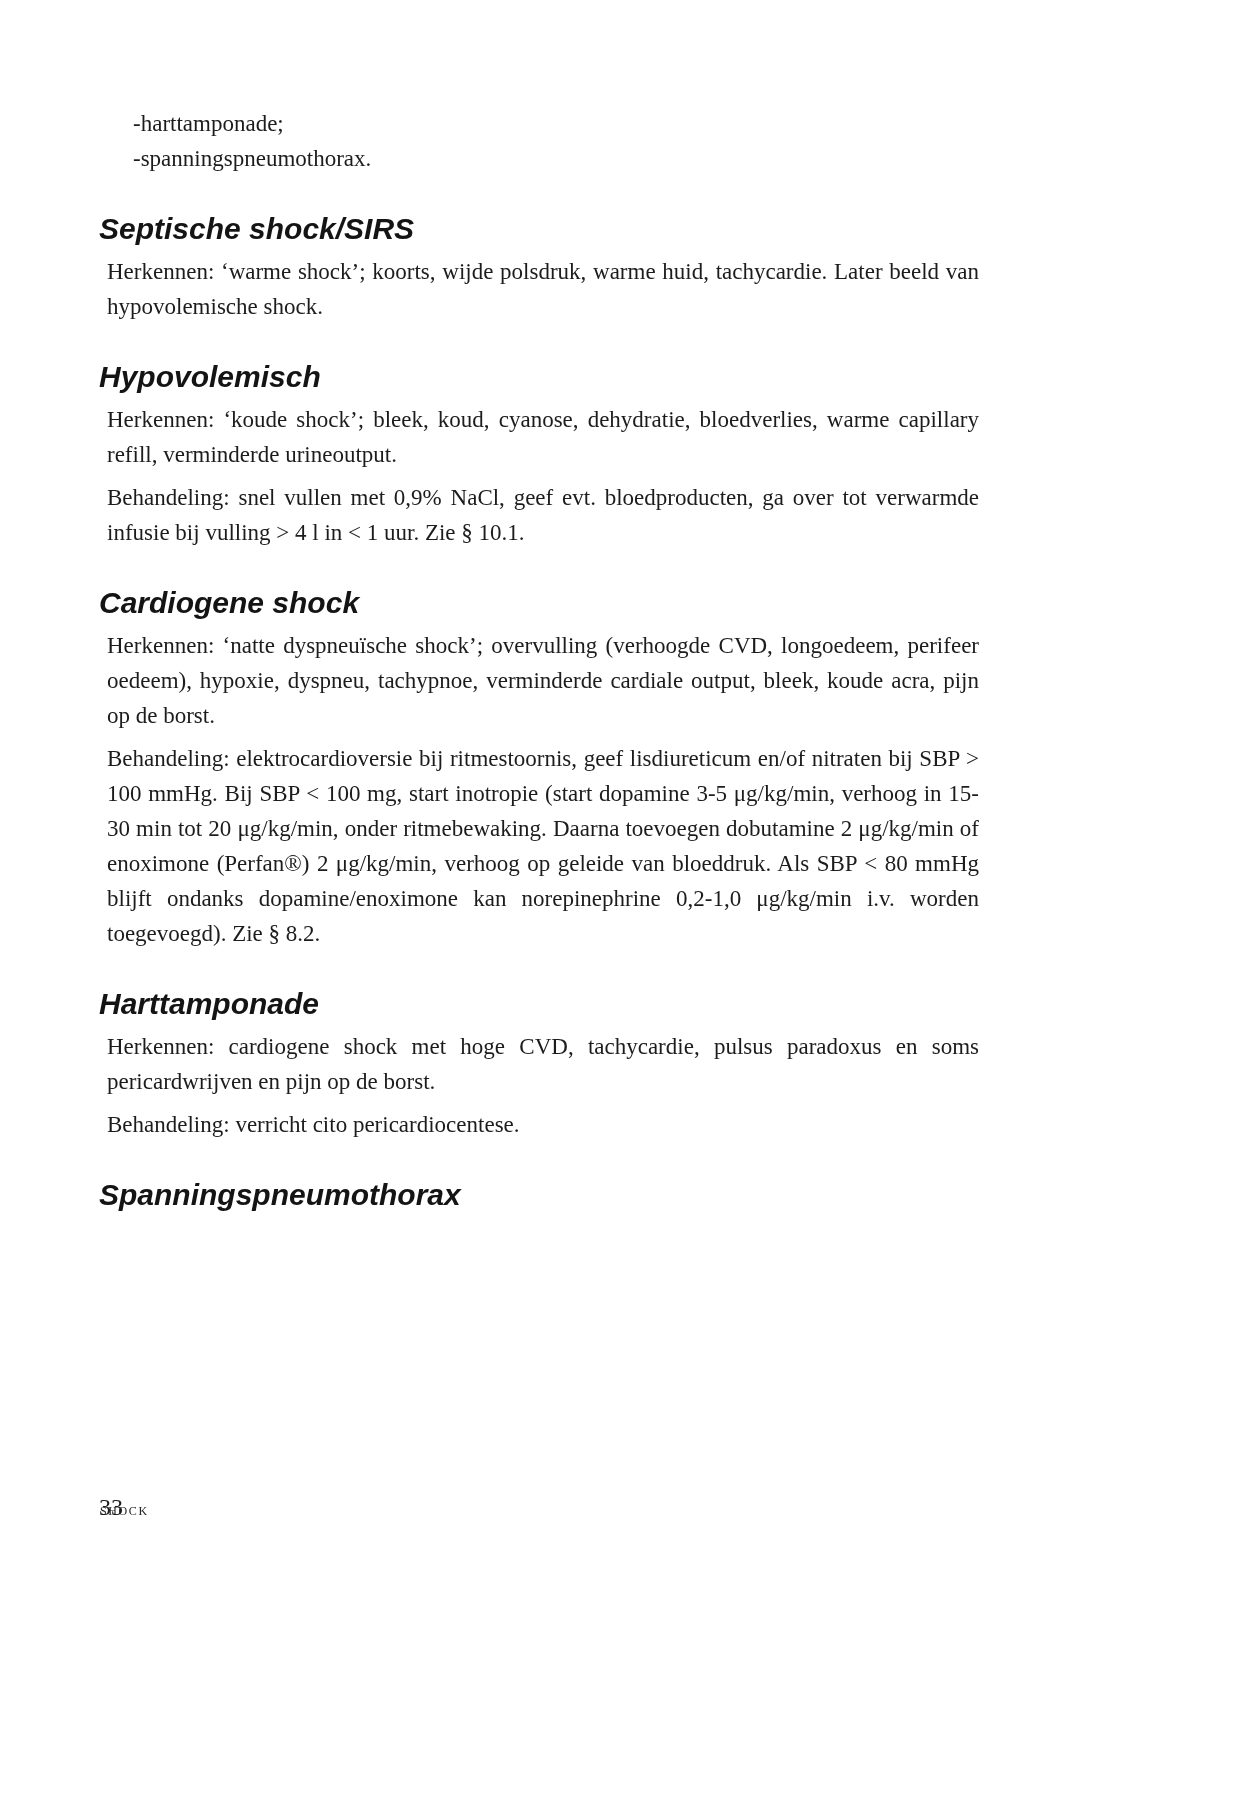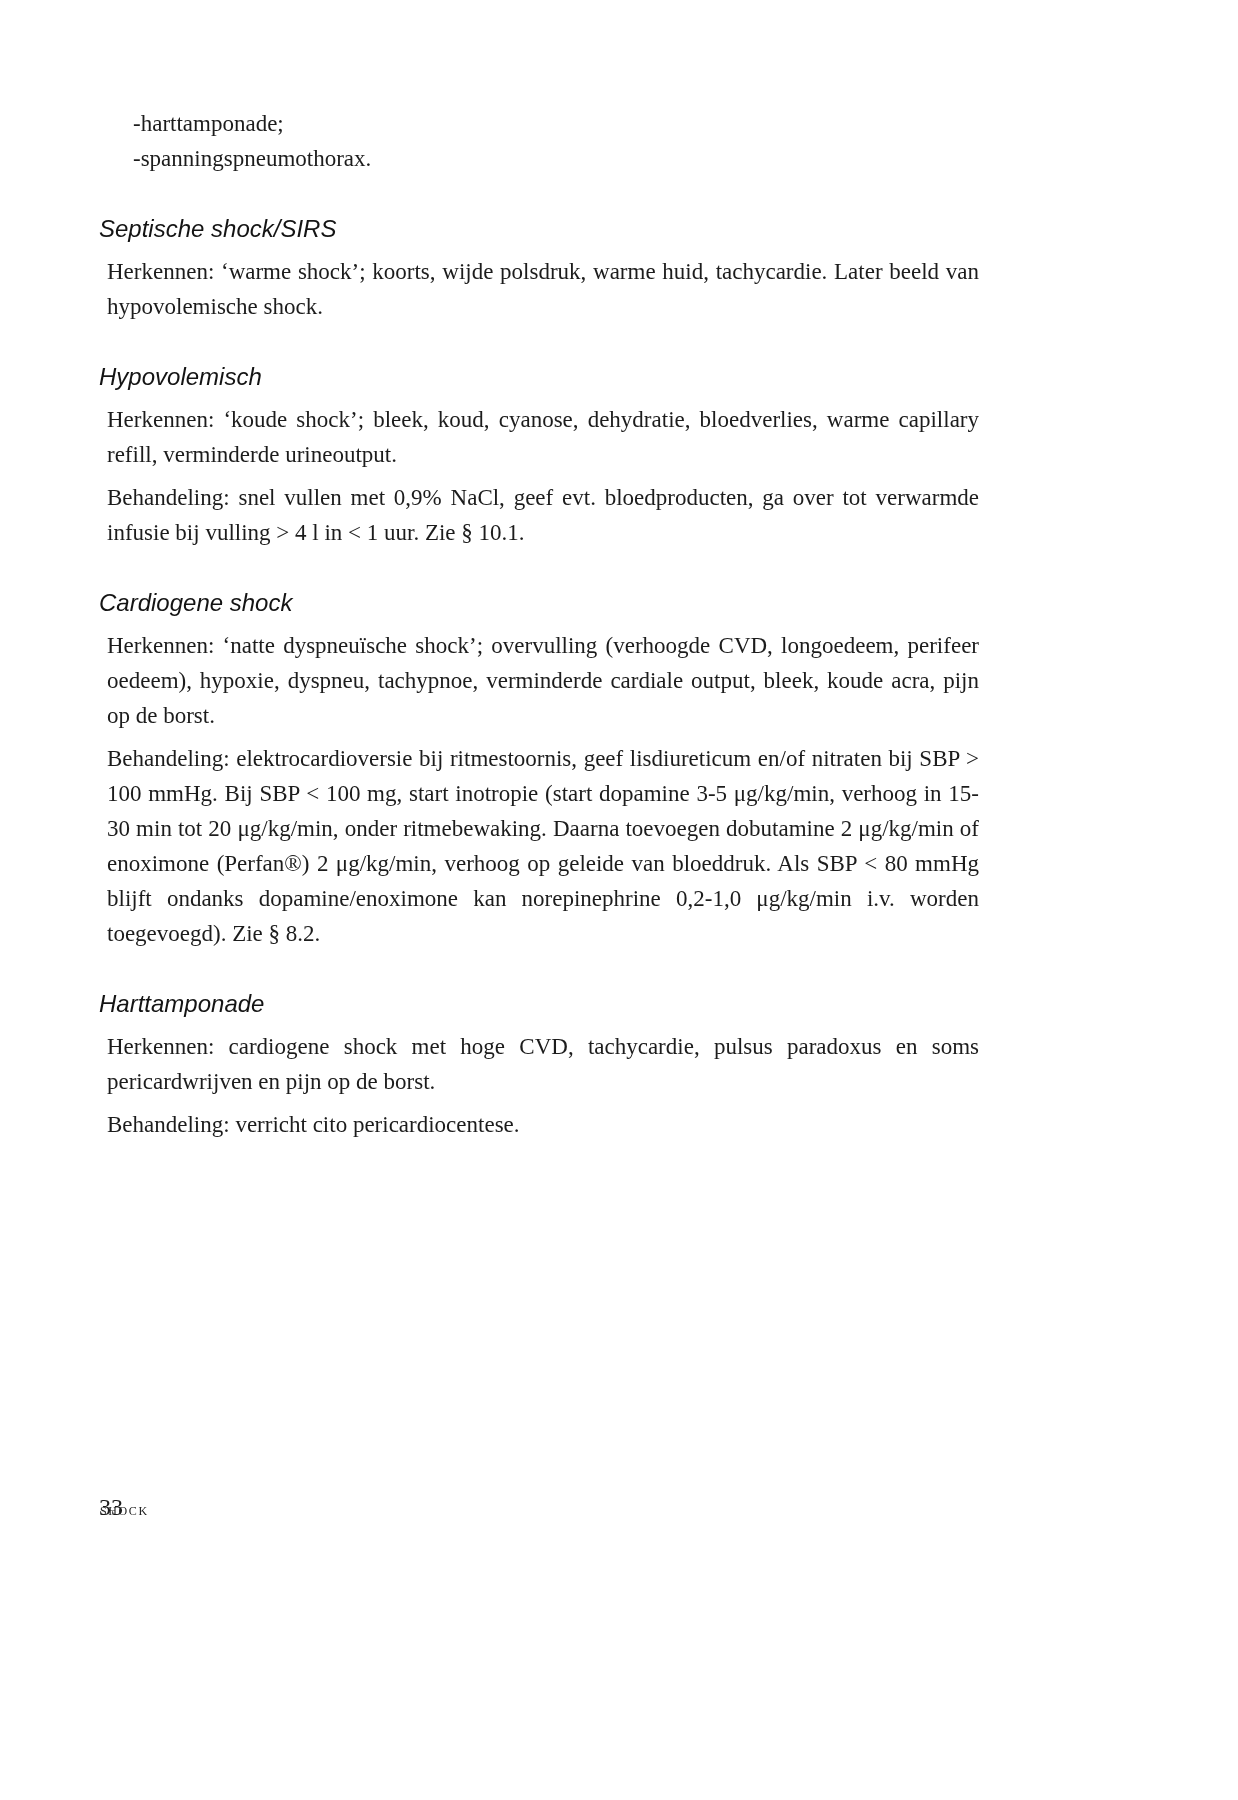--- a/index.html
+++ b/index.html
@@ -40,22 +40,22 @@
     font-size: 23px;
     line-height: 35px;
     margin: 35px 0 0 0;
     color: #141414;
   }
   .sec { margin-top: 35px; }
   .heading + .sec { margin-top: 0; }
   .sub {
     font-family: "Liberation Sans", sans-serif;
     font-style: italic;
-    font-weight: 400;
-    font-size: 24px;
+    font-weight: 700;
+    font-size: 30px;
     line-height: 35px;
     margin: 0;
     color: #141414;
   }
   .sec p {
     margin: 8px;
     text-align: justify;
   }
   .footer-left {
     position: absolute;
@@ -112,19 +112,20 @@
       <p>Behandeling: elektrocardioversie bij ritmestoornis, geef lisdiureticum en/of nitraten bij SBP &gt; 100 mmHg. Bij SBP &lt; 100 mg, start inotropie (start dopamine 3-5 μg/kg/min, verhoog in 15-30 min tot 20 μg/kg/min, onder ritmebewaking. Daarna toevoegen dobutamine 2 μg/kg/min of enoximone (Perfan®) 2 μg/kg/min, verhoog op geleide van bloeddruk. Als SBP &lt; 80 mmHg blijft ondanks dopamine/enoximone kan norepinephrine 0,2-1,0 μg/kg/min i.v. worden toegevoegd). Zie § 8.2.</p>
     </section>
 
     <section class="sec">
       <h3 class="sub">Harttamponade</h3>
       <p>Herkennen: cardiogene shock met hoge CVD, tachycardie, pulsus paradoxus en soms pericardwrijven en pijn op de borst.</p>
       <p>Behandeling: verricht cito pericardiocentese.</p>
     </section>
 
     <section class="sec">
+      <h3 class="sub">Spanningspneumothorax</h3>
     </section>
 
   </div>
 
   <div class="footer-left">SHOCK</div>
   <div class="footer-right">33</div>
 </div>
 
 </body></html>

